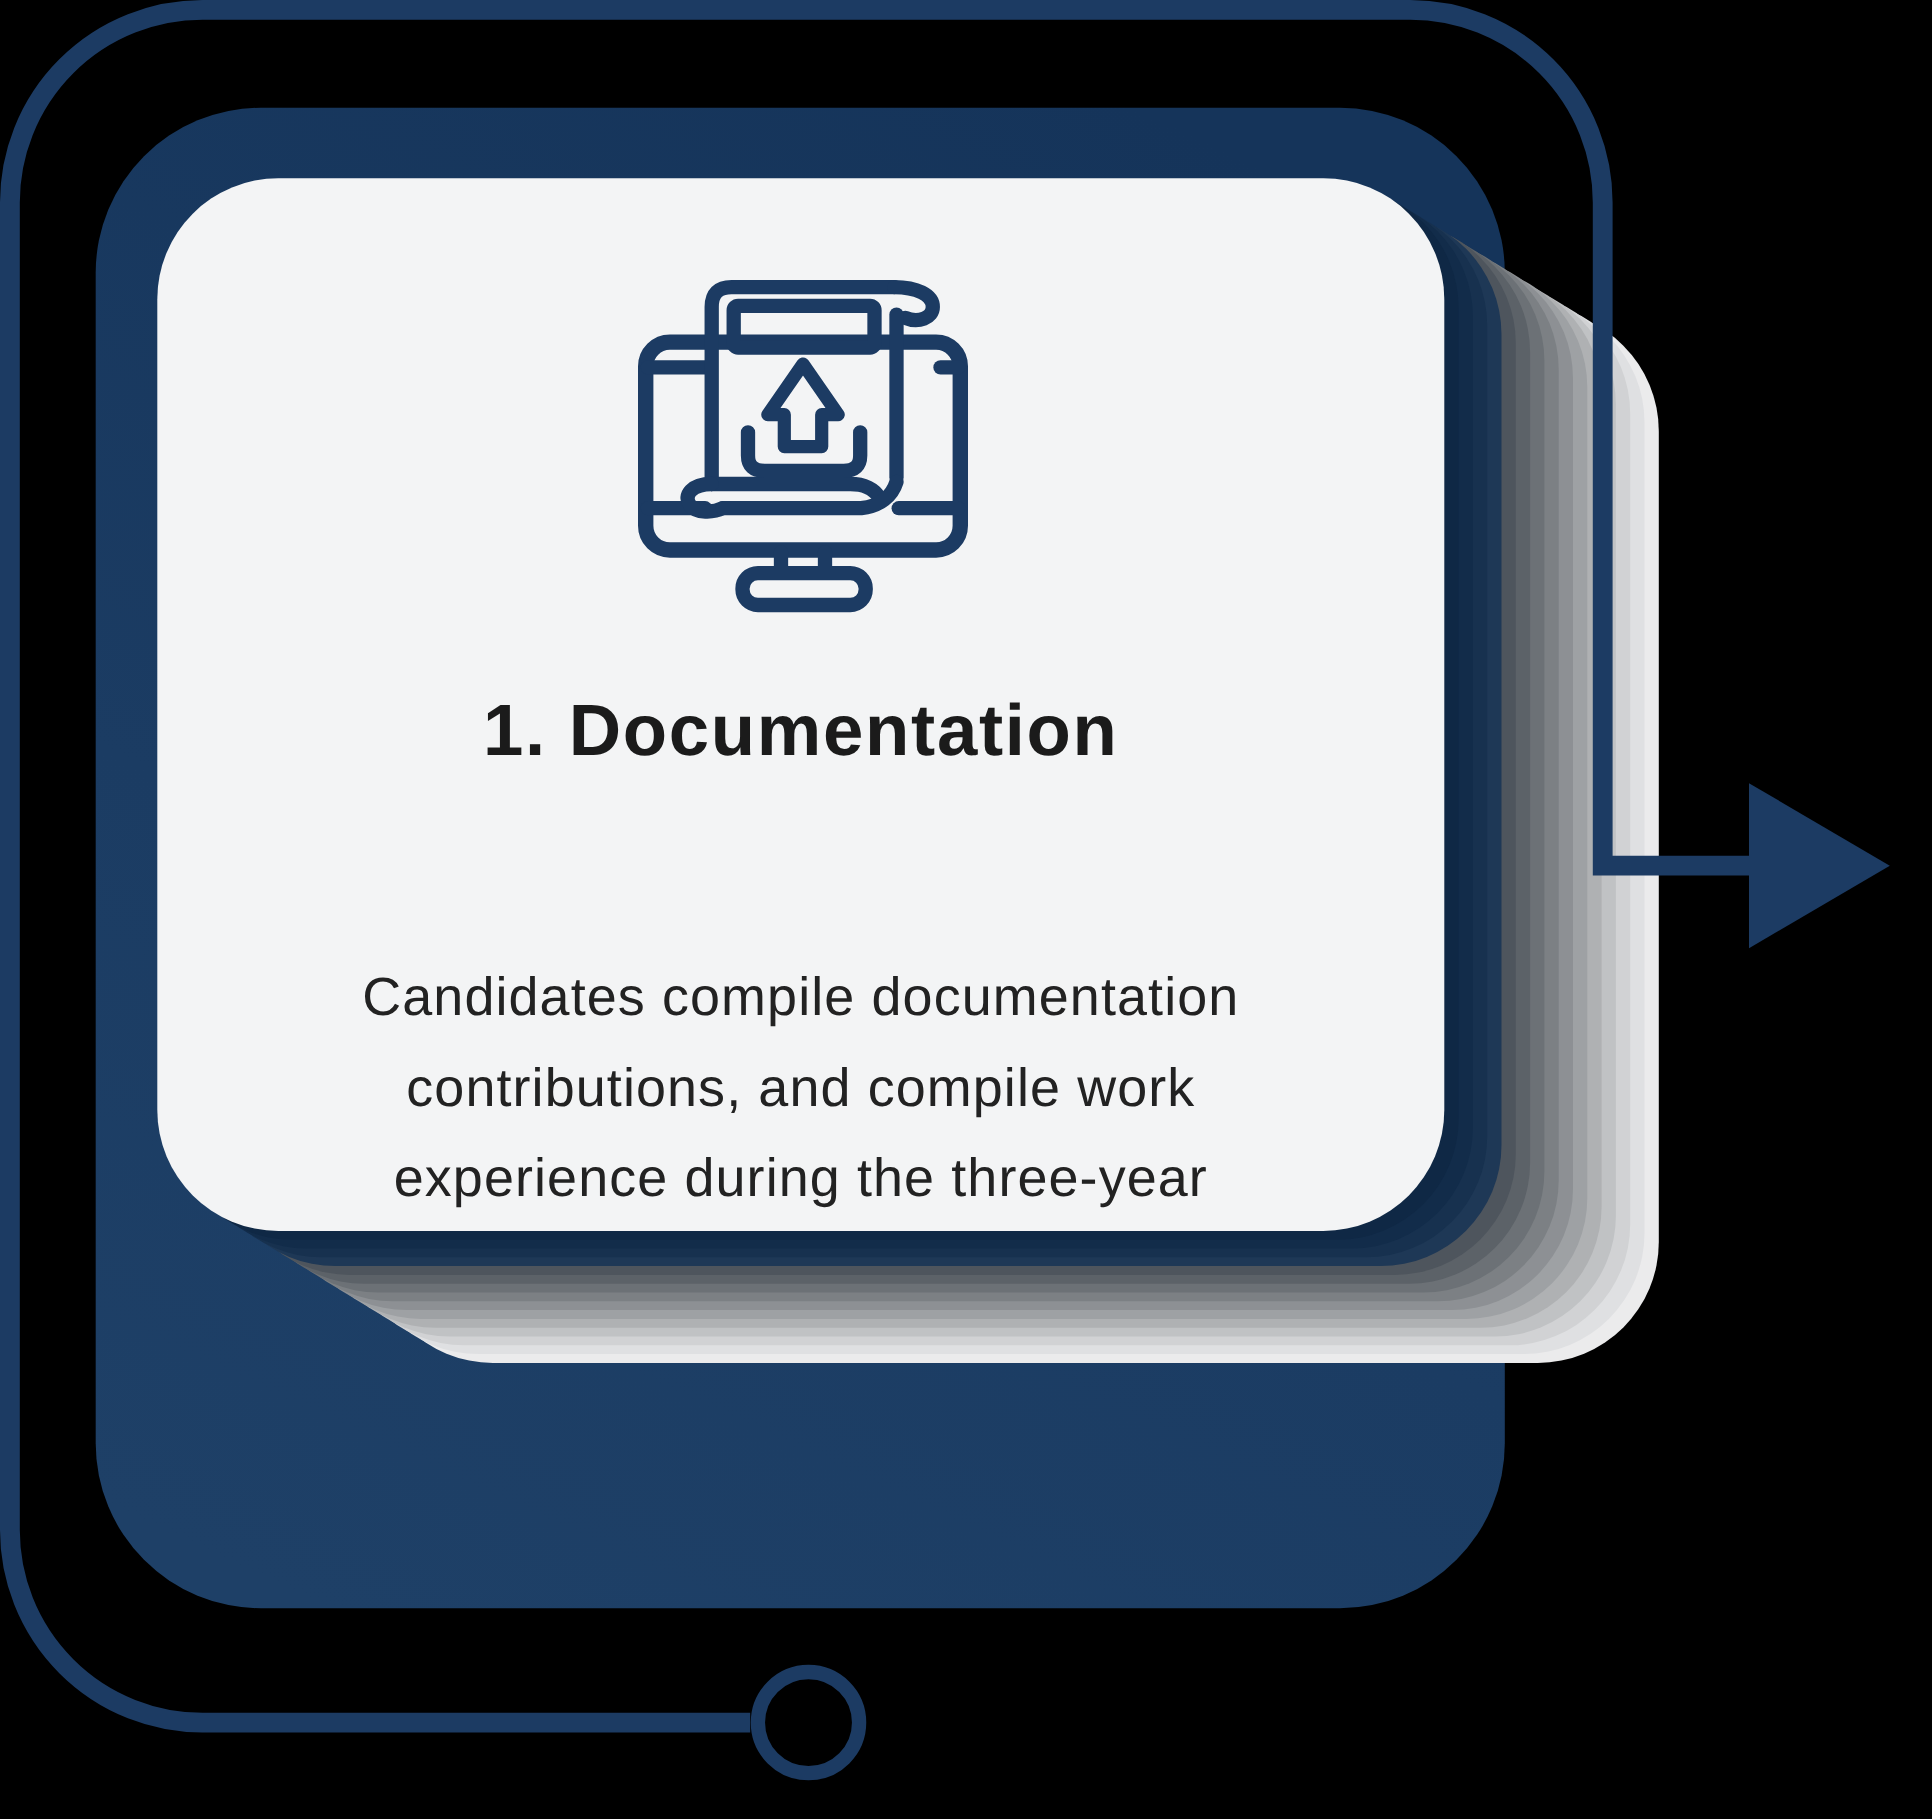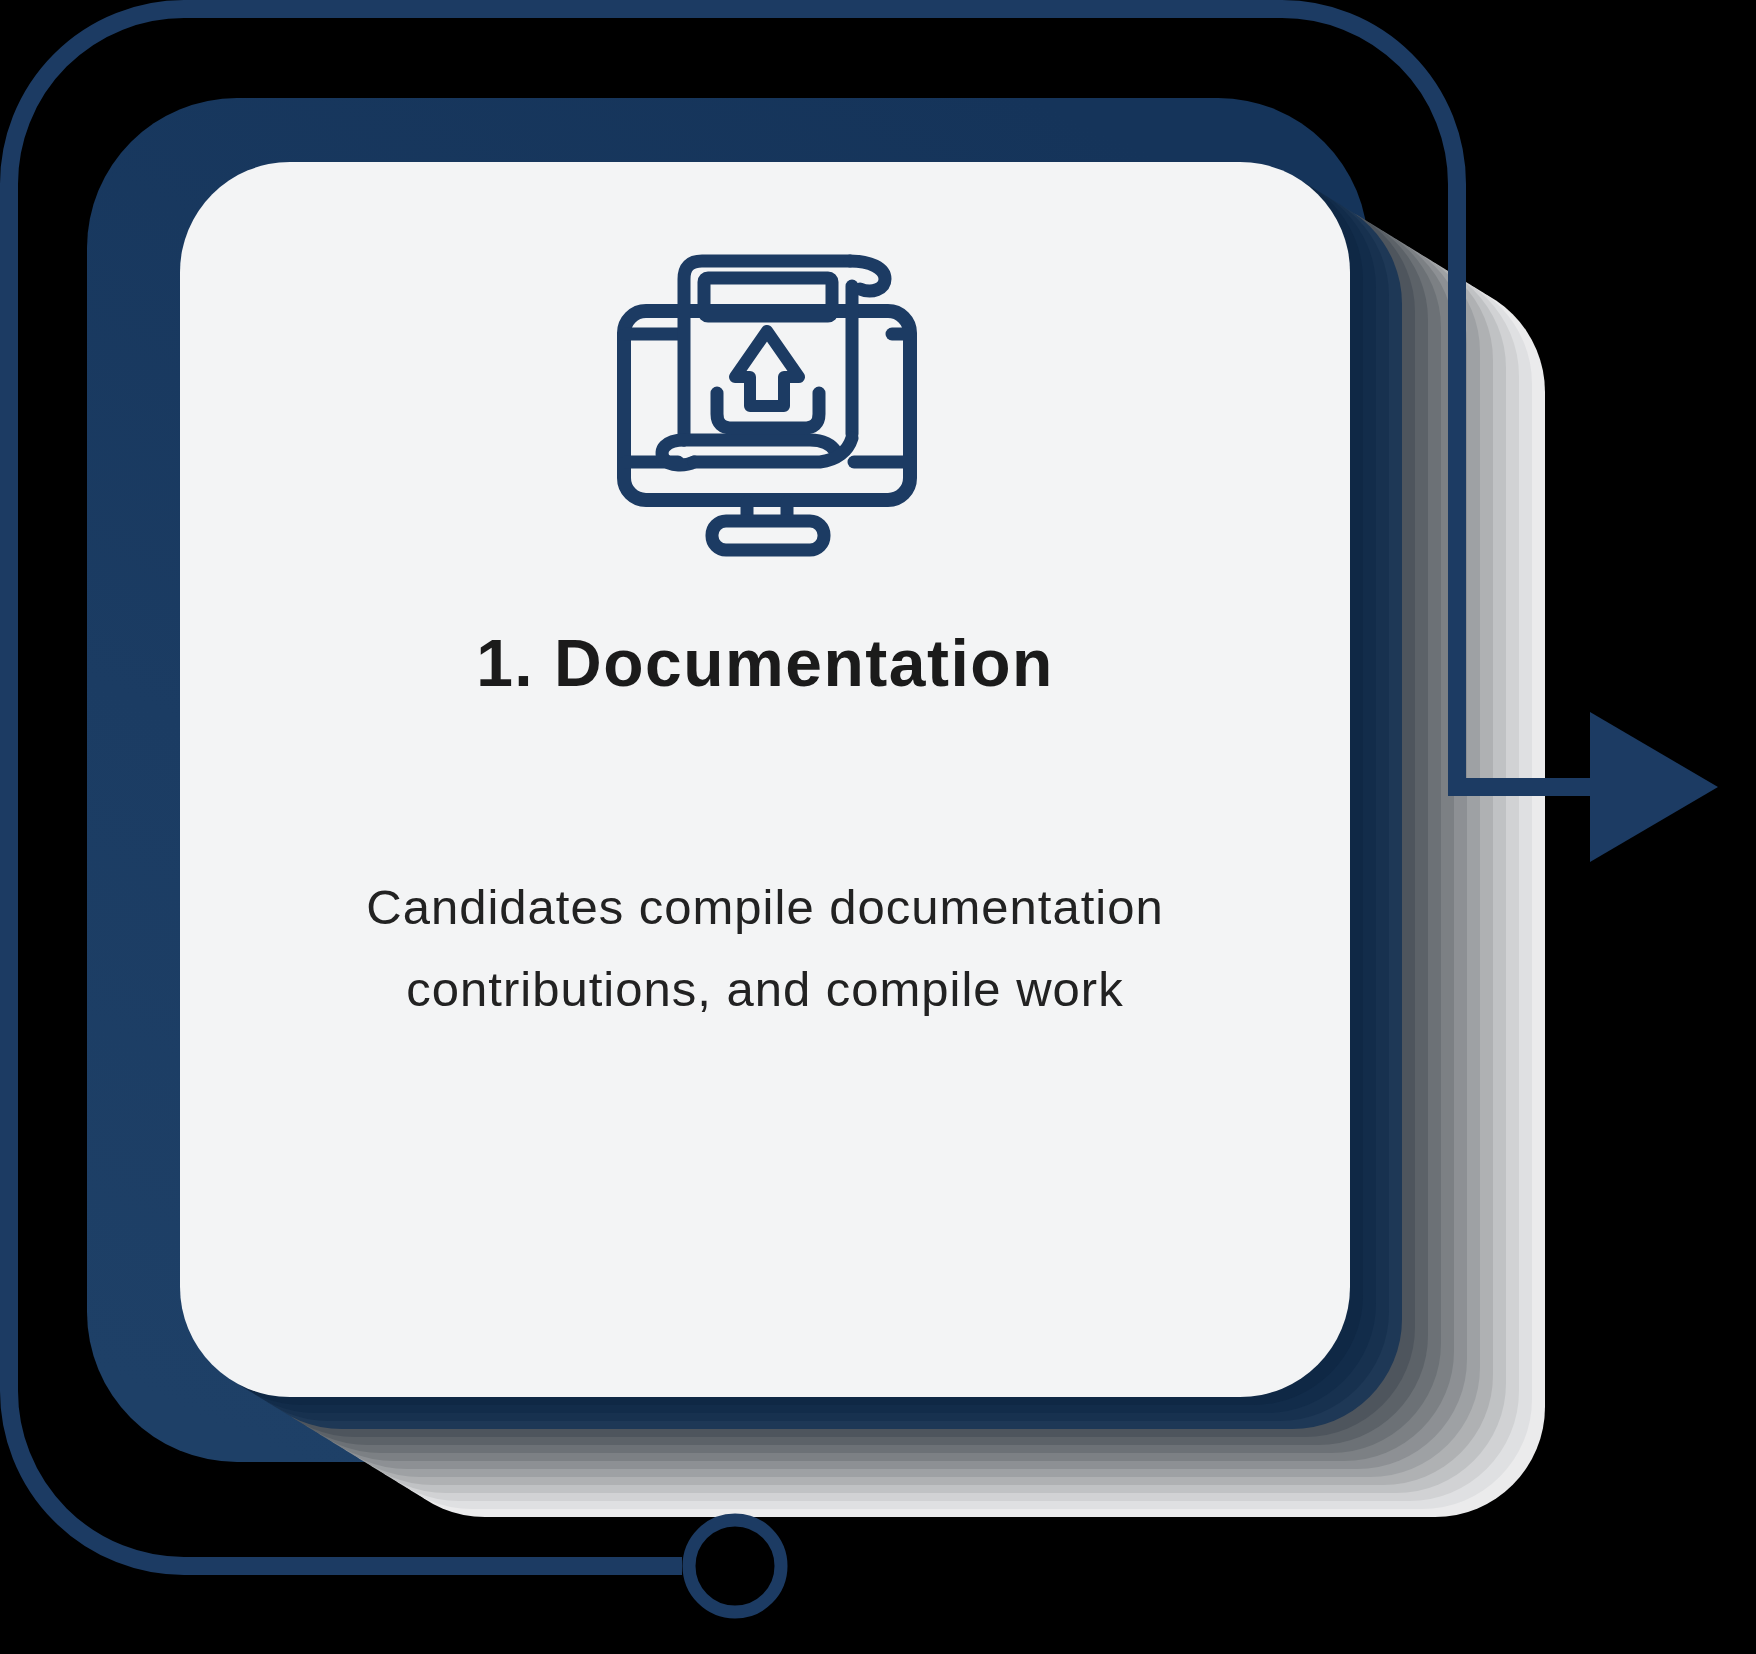--- a/index.html
+++ b/index.html
@@ -15,40 +15,39 @@
     position:absolute;
     left:87px;top:98px;
     width:1281px;height:1364px;
     border-radius:150px;
     background:linear-gradient(205deg,#15345a 8%,#1b3c63 60%,#1e4067 95%);
   }
   
   .card{
     position:absolute;
     left:143px;top:162px;
-    width:1170px;height:1235px;
+    width:1170px;height:957px;
     border-radius:110px;
     background:#f3f4f5;
     box-shadow:
       13px   8px 0 #0f2845,
       26px  16px 0 #122c4a,
       39px  24px 0 #17314f,
       52px  32px 0 #1e3856,
       65px  40px 0 #4e555d,
       78px  48px 0 #5c6268,
       91px  56px 0 #6c7176,
       104px 64px 0 #7c8084,
       117px 72px 0 #8d9094,
       130px 80px 0 #9ea1a4,
       143px 88px 0 #afb1b3,
       156px 96px 0 #c0c2c4,
       169px 104px 0 #d1d2d4,
       182px 112px 0 #dfe0e2,
       195px 120px 0 #ebebec;
-    margin-left: 37px;
   }
   .icon-wrap{
     position:absolute;
     left:422px;top:86px;
     width:326px;height:312px;
   }
   .card-title{
     position:absolute;
     left:0;top:458px;width:100%;
     text-align:center;
@@ -118,20 +117,21 @@
       </svg>
     </div>
 
     <div class="card-title">
       <div>1. Documentation</div>
     </div>
 
     <div class="card-body">
       <div>Candidates compile documentation</div>
       <div>contributions, and compile work</div>
+      <div>experience during the three-year</div>
     </div>
   </div>
 
   <svg class="connector" width="1756" height="1654" viewBox="0 0 1756 1654">
     <path d="M 1600 787 L 1457 787 L 1457 184
              A 175 175 0 0 0 1282 9
              L 184 9
              A 175 175 0 0 0 9 184
              L 9 1391
              A 175 175 0 0 0 184 1566

